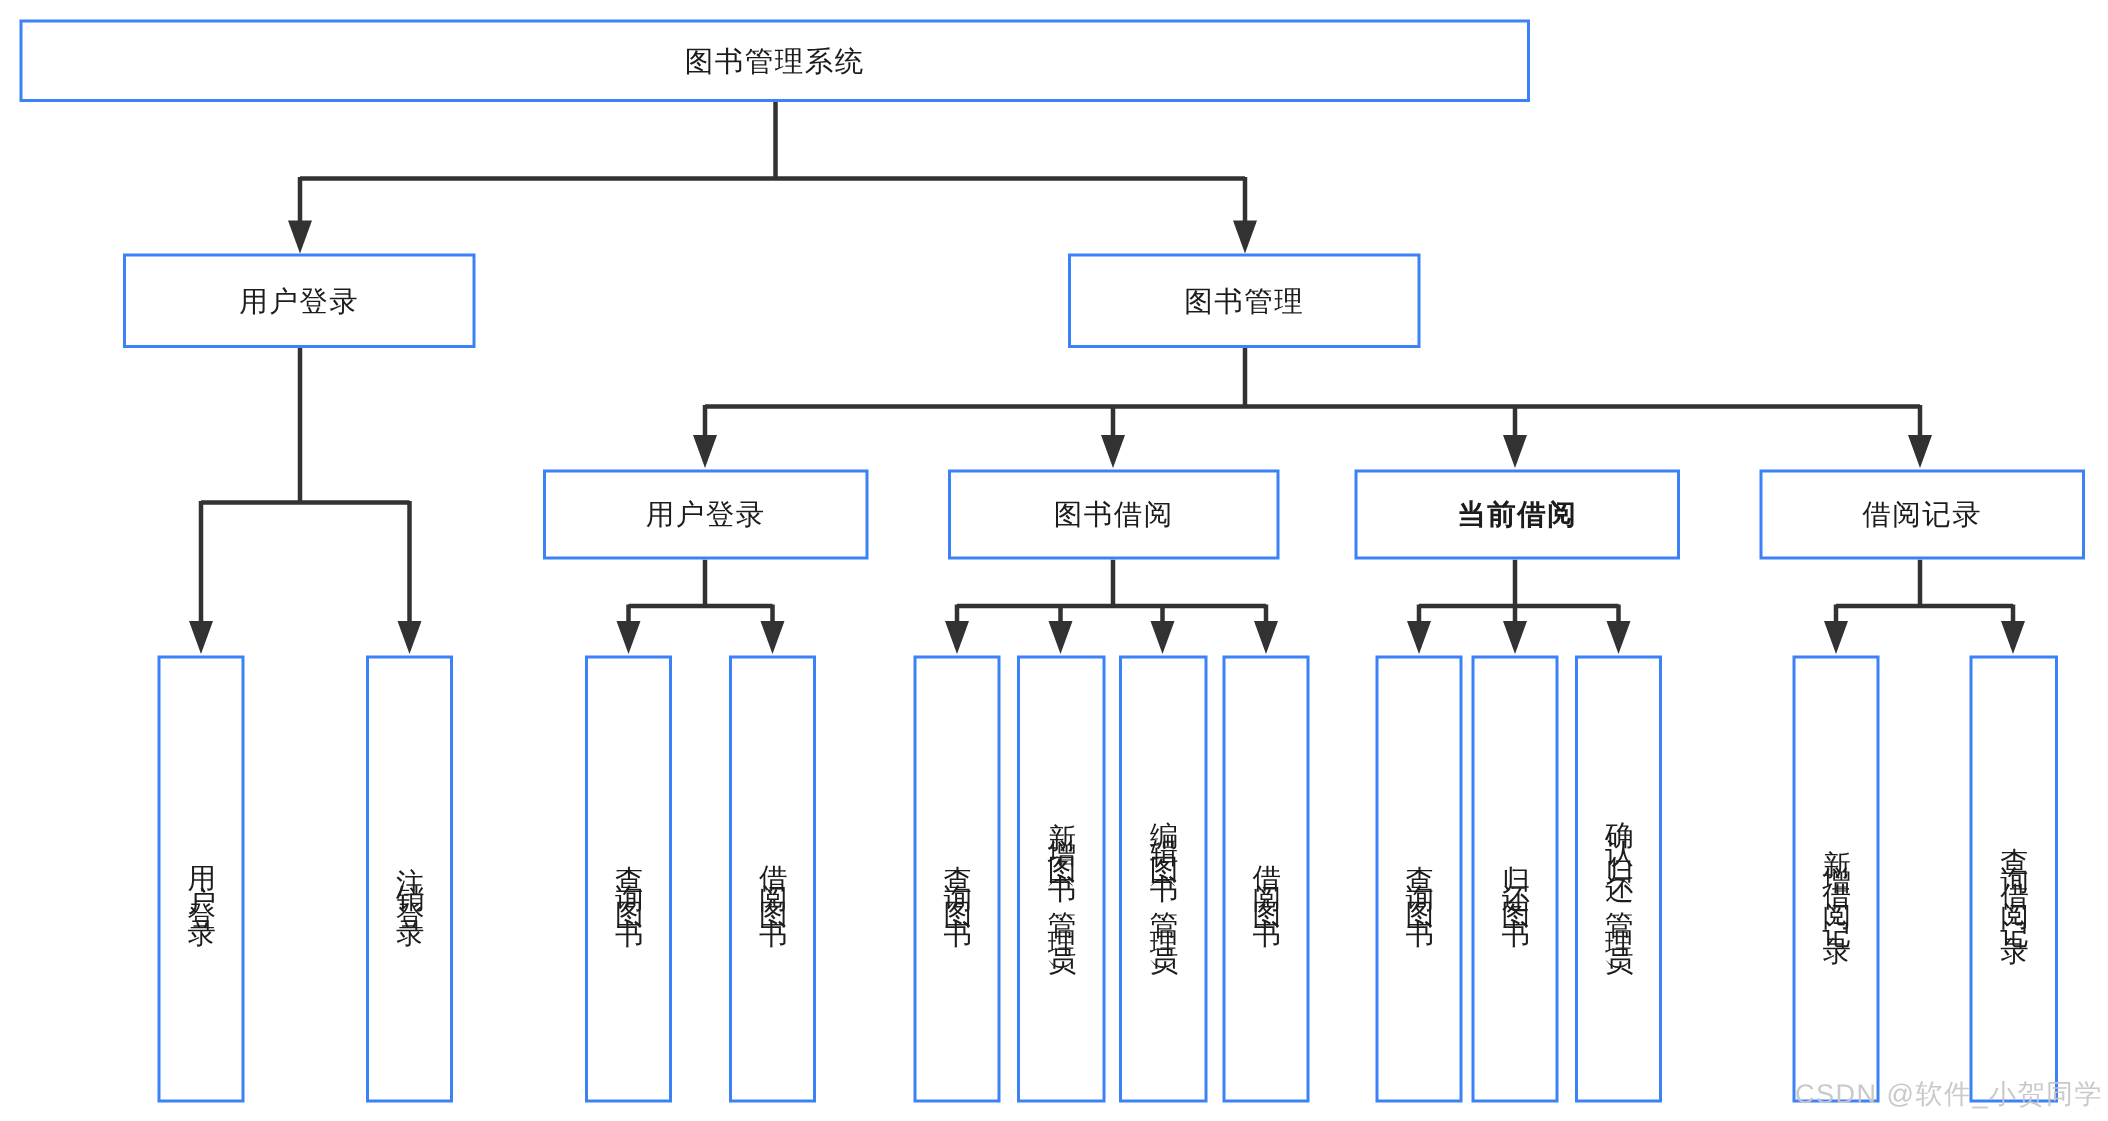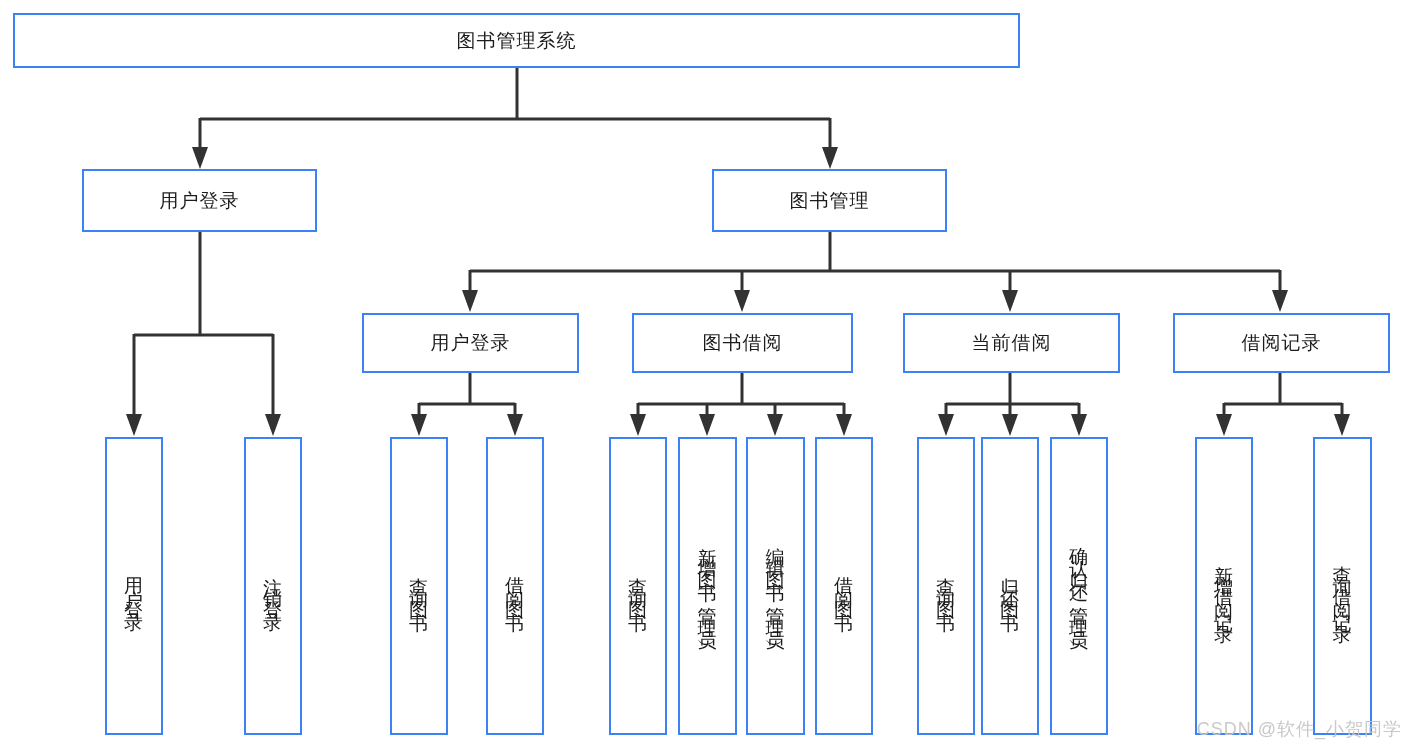--- a/index.html
+++ b/index.html
@@ -137,21 +137,21 @@
   <div class="node" style="left:712px; top:169px; width:235px; height:63px;">
     <span>图书管理</span>
   </div>
 
   <div class="node" style="left:362px; top:313px; width:217px; height:60px;">
     <span>用户登录</span>
   </div>
   <div class="node" style="left:632px; top:313px; width:221px; height:60px;">
     <span>图书借阅</span>
   </div>
-  <div class="node" style="left:903px; top:313px; width:217px; height:60px;">
+  <div class="node" style="left:903px; top:313px; width:217px; height:60px;font-weight:bold;">
     <span>当前借阅</span>
   </div>
   <div class="node" style="left:1173px; top:313px; width:217px; height:60px;">
     <span>借阅记录</span>
   </div>
 
   <div class="node vbox" style="left:105px; top:437px; width:58px; height:298px;">
     <span class="vtext">用户登录</span>
   </div>
   <div class="node vbox" style="left:244px; top:437px; width:58px; height:298px;">

